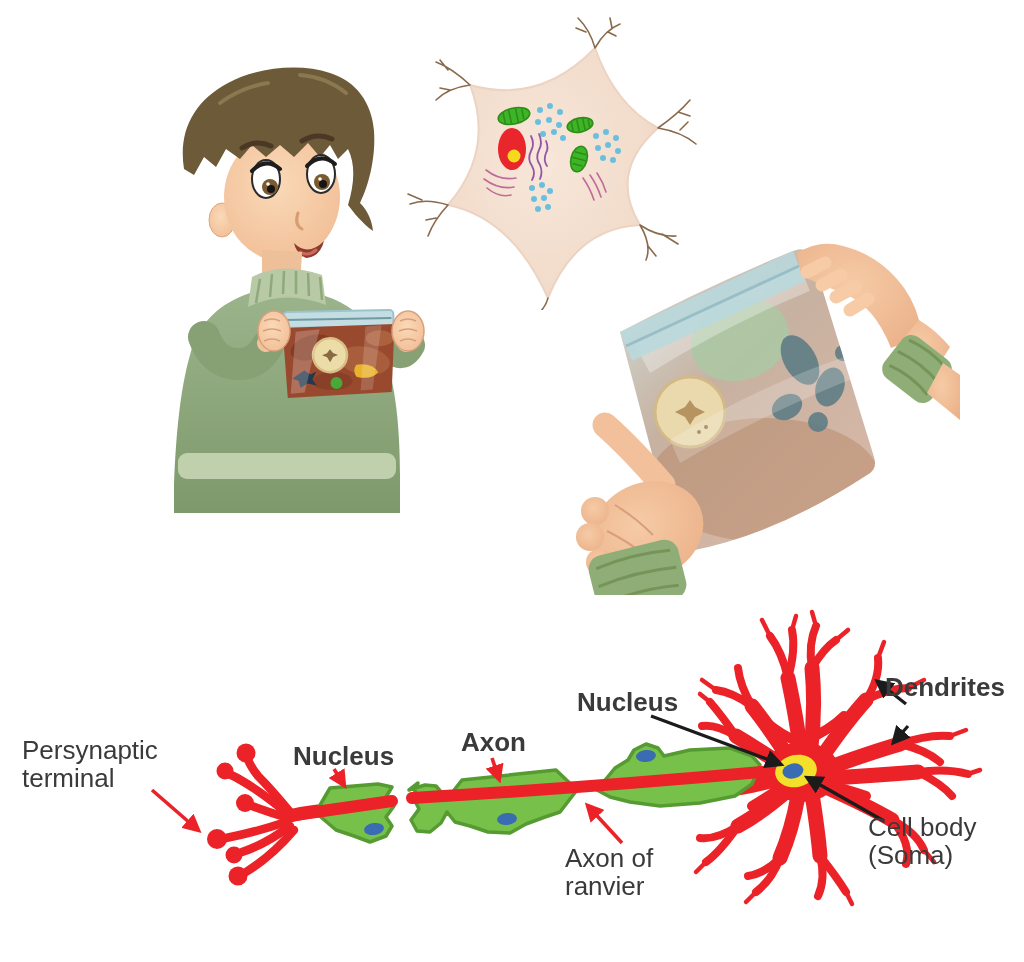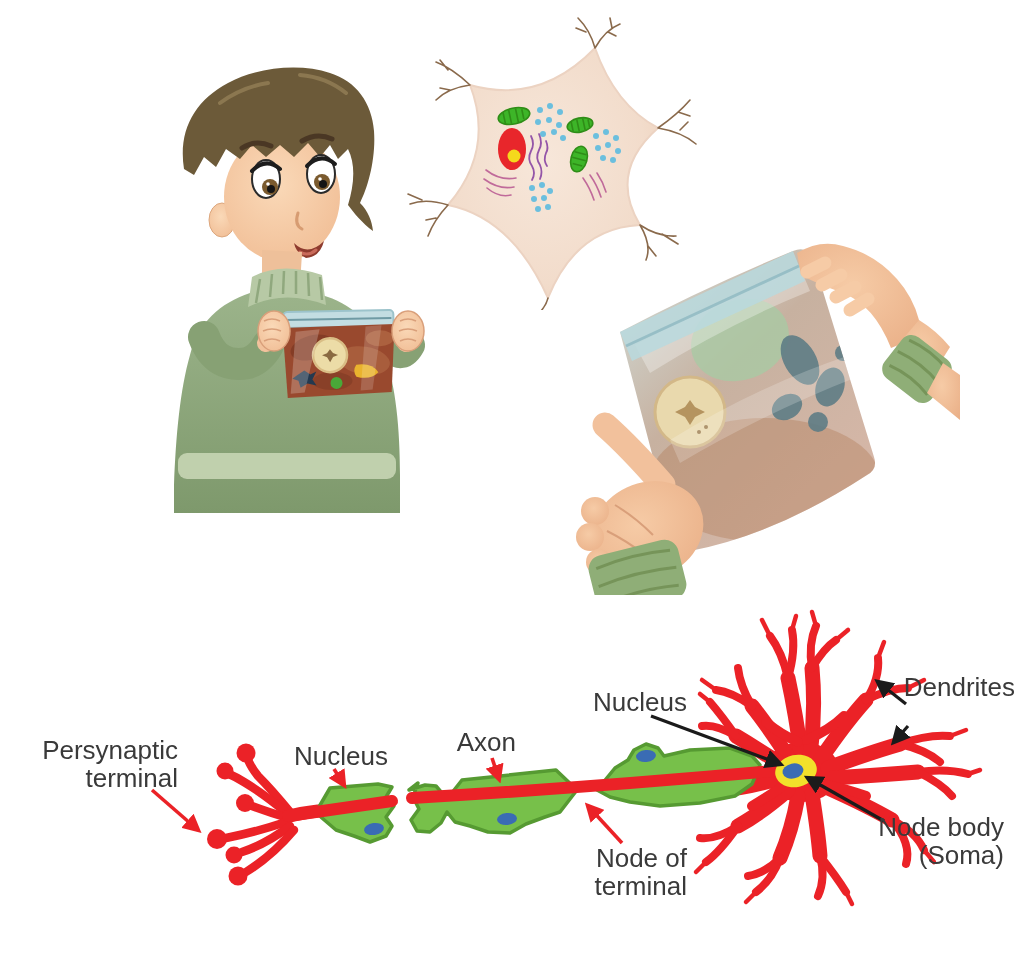--- a/index.html
+++ b/index.html
@@ -1,21 +1,21 @@
 <!DOCTYPE html>
 <html><head>
 <meta charset="utf-8">
 <style>
   html,body{margin:0;padding:0;background:#fff;}
   .canvas{position:relative;width:1024px;height:962px;background:#ffffff;overflow:hidden;
           font-family:"Liberation Sans",sans-serif;}
   .abs{position:absolute;}
-  .lbl{position:absolute;color:#3a3a3a;font-size:26px;line-height:1.08;text-align:right;
+  .lbl{position:absolute;color:#3a3a3a;font-size:26px;line-height:1.08;text-align:left;
        font-family:"Liberation Sans",sans-serif;white-space:normal;}
-  .lbl.left{text-align:right;}
+  .lbl.left{text-align:left;font-weight:bold;}
 </style>
 </head>
 <body>
 
 <div class="canvas">
 
   <svg class="abs" style="left:390px;top:10px" width="325" height="300" viewBox="0 0 325 300">
     <defs>
       <radialGradient id="cellG" cx="45%" cy="45%" r="70%">
         <stop offset="0%" stop-color="#f7e7da"></stop>
@@ -366,23 +366,23 @@
       <path d="M884,821 L808,778" marker-end="url(#blkA)"></path>
       <path d="M906,704 L878,682" marker-end="url(#blkA)"></path>
       <path d="M908,726 L894,742" marker-end="url(#blkA)"></path>
     </g>
   </svg>
 
   <div class="lbl" style="left:22px;top:736px;width:156px">Persynaptic terminal</div>
 
   <div class="lbl left" style="left:293px;top:742px;width:95px">Nucleus</div>
 
-  <div class="lbl left" style="left:436px;top:728px;width:80px">Axon</div>
+  <div class="lbl left" style="left:461px;top:728px;width:80px">Axon</div>
 
   <div class="lbl left" style="left:577px;top:688px;width:110px">Nucleus</div>
 
   <div class="lbl left" style="left:885px;top:673px;width:130px">Dendrites</div>
 
-  <div class="lbl" style="left:565px;top:844px;width:122px">Node of terminal</div>
-
-  <div class="lbl" style="left:868px;top:813px;width:136px">Node body (Soma)</div>
+  <div class="lbl" style="left:565px;top:844px;width:122px">Axon of ranvier</div>
+
+  <div class="lbl" style="left:868px;top:813px;width:136px">Cell body (Soma)</div>
 
 </div>
 
 </body></html>

